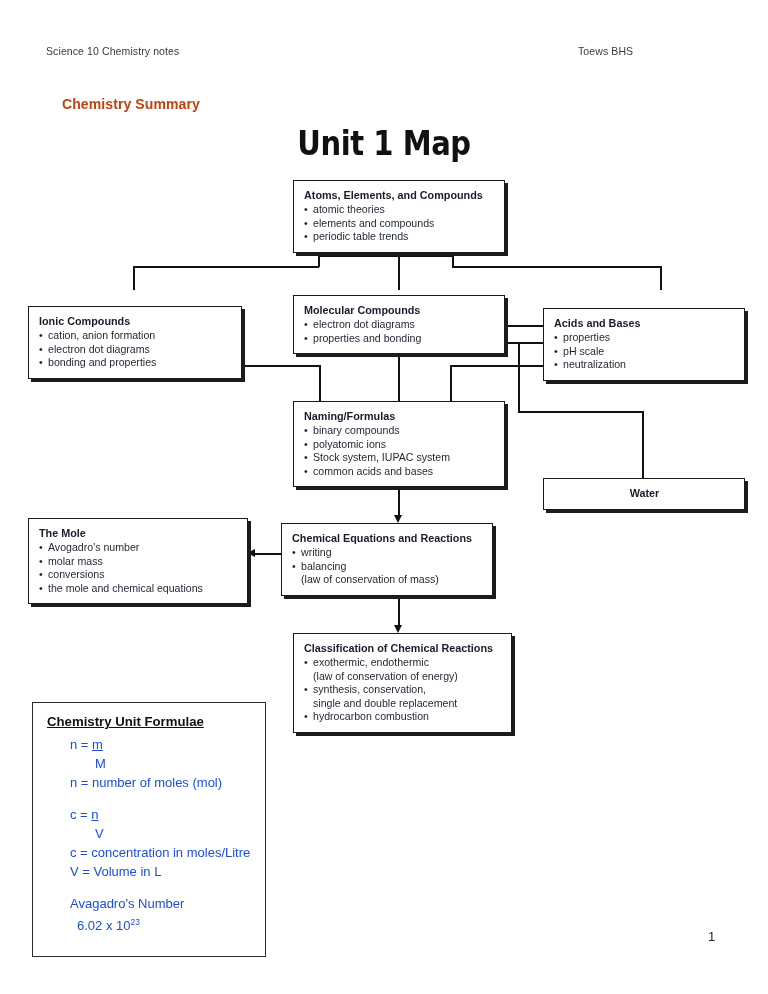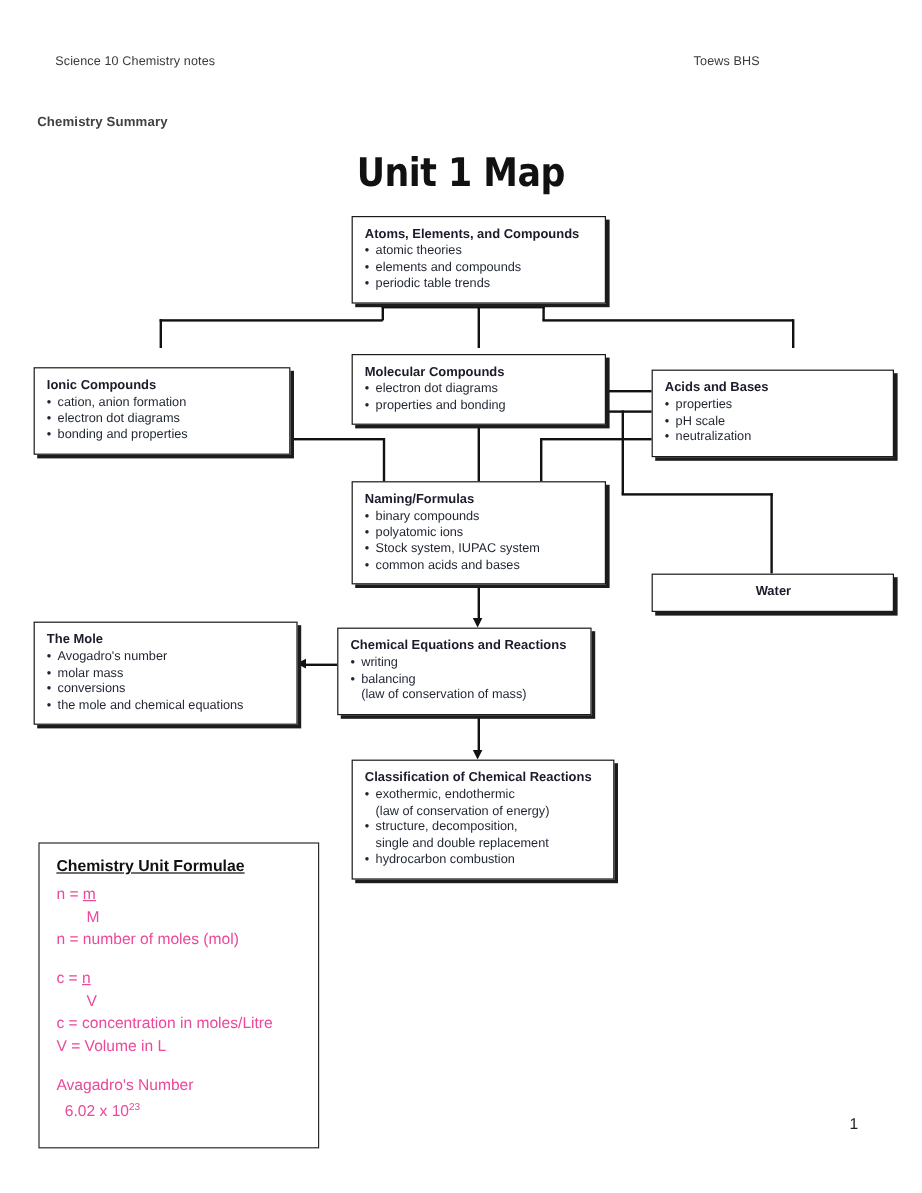--- a/index.html
+++ b/index.html
@@ -34,25 +34,25 @@
     position: absolute;
     left: 578px;
     top: 45px;
     font-size: 10.5px;
     color: #3a3a3a;
     letter-spacing: 0.1px;
     white-space: nowrap;
   }
   .doc-title {
     position: absolute;
-    left: 31px;
+    left: 62px;
     top: 96px;
-    font-size: 11px;
+    font-size: 14px;
     font-weight: bold;
-    color: #404040;
+    color: #c2410c;
     letter-spacing: 0.1px;
     white-space: nowrap;
   }
   .map-title {
     position: absolute;
     left: 0;
     top: 124px;
     width: 768px;
     text-align: center;
     font-family: "DejaVu Sans", sans-serif;
@@ -152,23 +152,24 @@
   .formulae .f-title {
     font-size: 13.2px;
     font-weight: bold;
     text-decoration: underline;
     color: #111111;
     margin-bottom: 6px;
     white-space: nowrap;
   }
   .formulae .f-line {
     font-size: 13px;
-    color: #ec4899;
+    color: #1d4ed8;
     line-height: 19px;
     white-space: nowrap;
+    margin-left: 23px;
   }
   .formulae .f-line .u { text-decoration: underline; }
   .formulae .f-indent { padding-left: 25px; }
   .formulae .f-gap { height: 13px; }
   .formulae .f-sub { padding-left: 7px; }
   .formulae sup { font-size: 8.4px; vertical-align: super; }
 </style>
 </head>
 <body>
 
@@ -285,21 +286,21 @@
       <li class="bullet">balancing</li>
       <li class="cont">(law of conservation of mass)</li>
     </ul>
   </div>
 
   <div class="box" style="left:293px; top:633px; width:219px;">
     <div class="b-title">Classification of Chemical Reactions</div>
     <ul>
       <li class="bullet">exothermic, endothermic</li>
       <li class="cont">(law of conservation of energy)</li>
-      <li class="bullet">structure, decomposition,</li>
+      <li class="bullet">synthesis, conservation,</li>
       <li class="cont">single and double replacement</li>
       <li class="bullet">hydrocarbon combustion</li>
     </ul>
   </div>
 
   <div class="formulae">
     <div class="f-title">Chemistry Unit Formulae</div>
 
     <div class="f-line">
       <span>n = </span><span class="u">m</span>

